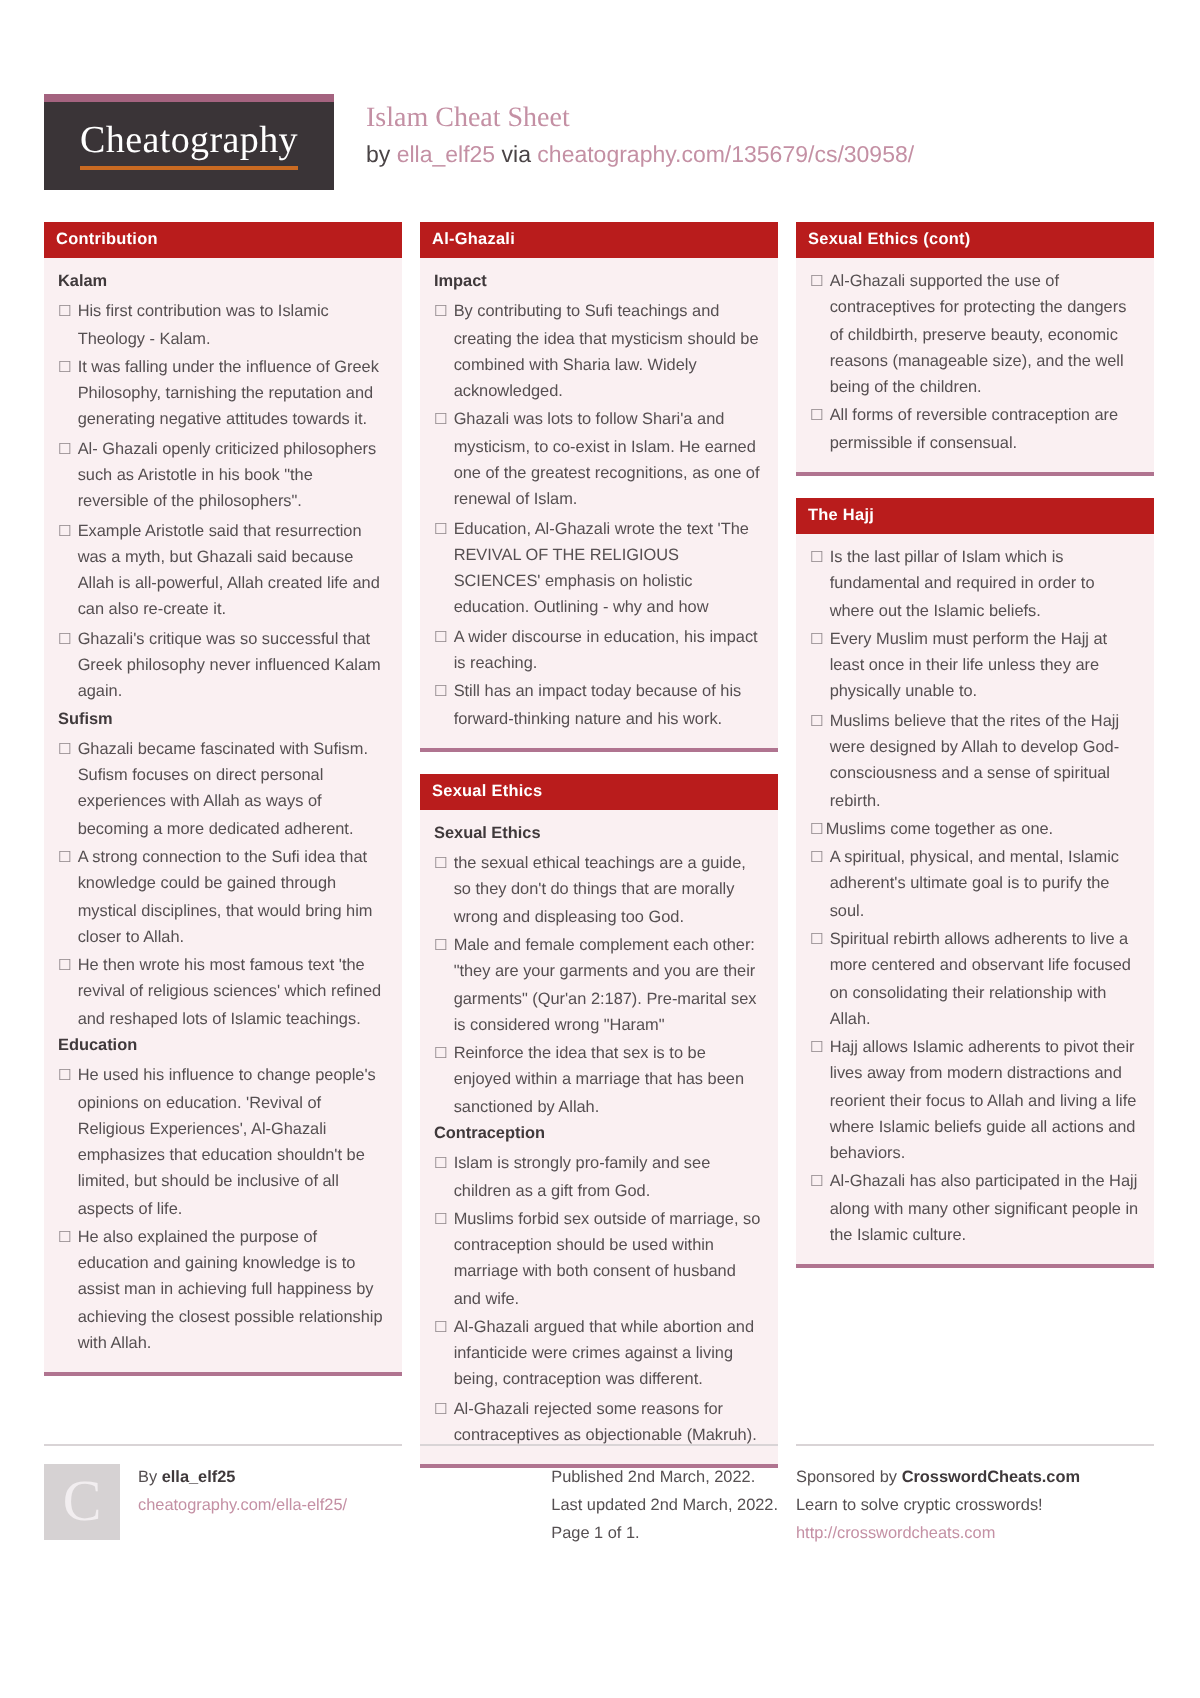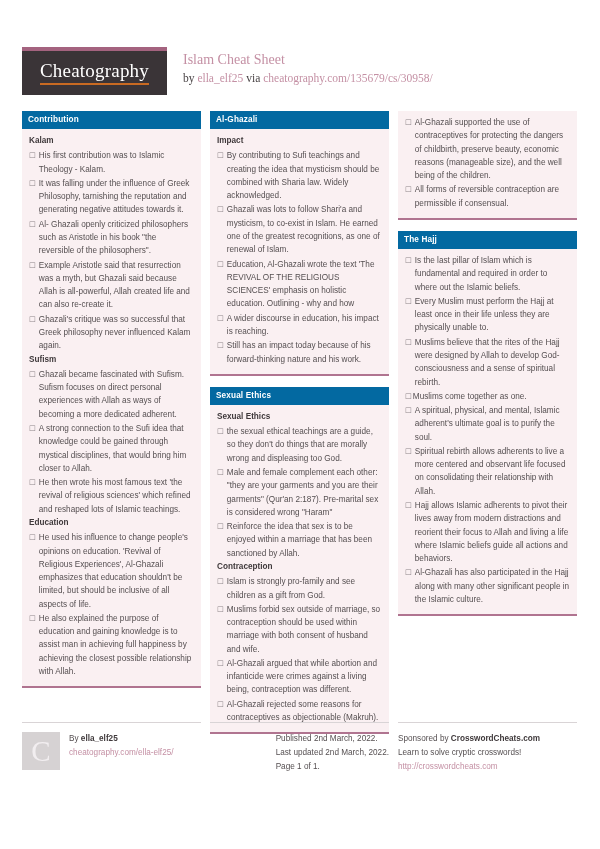--- a/index.html
+++ b/index.html
@@ -57,21 +57,21 @@
     flex: 1 1 auto;
   }
   .sheet-title {
     font-family: "Liberation Serif", serif;
     font-size: 14px;
     color: #c490a4;
     line-height: 1.3;
     margin-bottom: 2px;
   }
   .byline {
-    font-family: Liberation Serif, serif;
+    font-family: Liberation Sans, sans-serif;
     font-size: 11.5px;
     color: #4a4446;
     line-height: 1.35;
   }
   .byline .author,
   .byline .src-link {
     color: #c490a4;
   }
   .byline .via { color: #4a4446; }
 
@@ -85,21 +85,21 @@
     width: 179px;
     flex: 0 0 179px;
   }
 
   .card {
     background: #faf0f2;
     border-bottom: 2px solid #b07490;
     margin-bottom: 11px;
   }
   .card-title {
-    background: #0369a1;
+    background: #b91c1c;
     color: #ffffff;
     font-size: 8.2px;
     font-weight: bold;
     padding: 4px 6px 5px 6px;
     letter-spacing: .15px;
     line-height: 1.1;
   }
   .card-body {
     padding: 5px 7px 7px 7px;
   }
@@ -292,20 +292,21 @@
             </div>
             <div class="item">
               <span class="cb">☐</span>
               <span class="txt">Al-Ghazali rejected some reasons for contraceptives as objectionable (Makruh).</span>
             </div>
           </div>
         </div>
       </div>
     <div class="col">
         <div class="card">
+          <div class="card-title">Sexual Ethics (cont)</div>
           <div class="card-body">
             <div class="item">
               <span class="cb">☐</span>
               <span class="txt">Al-Ghazali supported the use of contraceptives for protecting the dangers of childbirth, preserve beauty, economic reasons (manageable size), and the well being of the children.</span>
             </div>
             <div class="item">
               <span class="cb">☐</span>
               <span class="txt">All forms of reversible contraception are permissible if consensual.</span>
             </div>
           </div>

